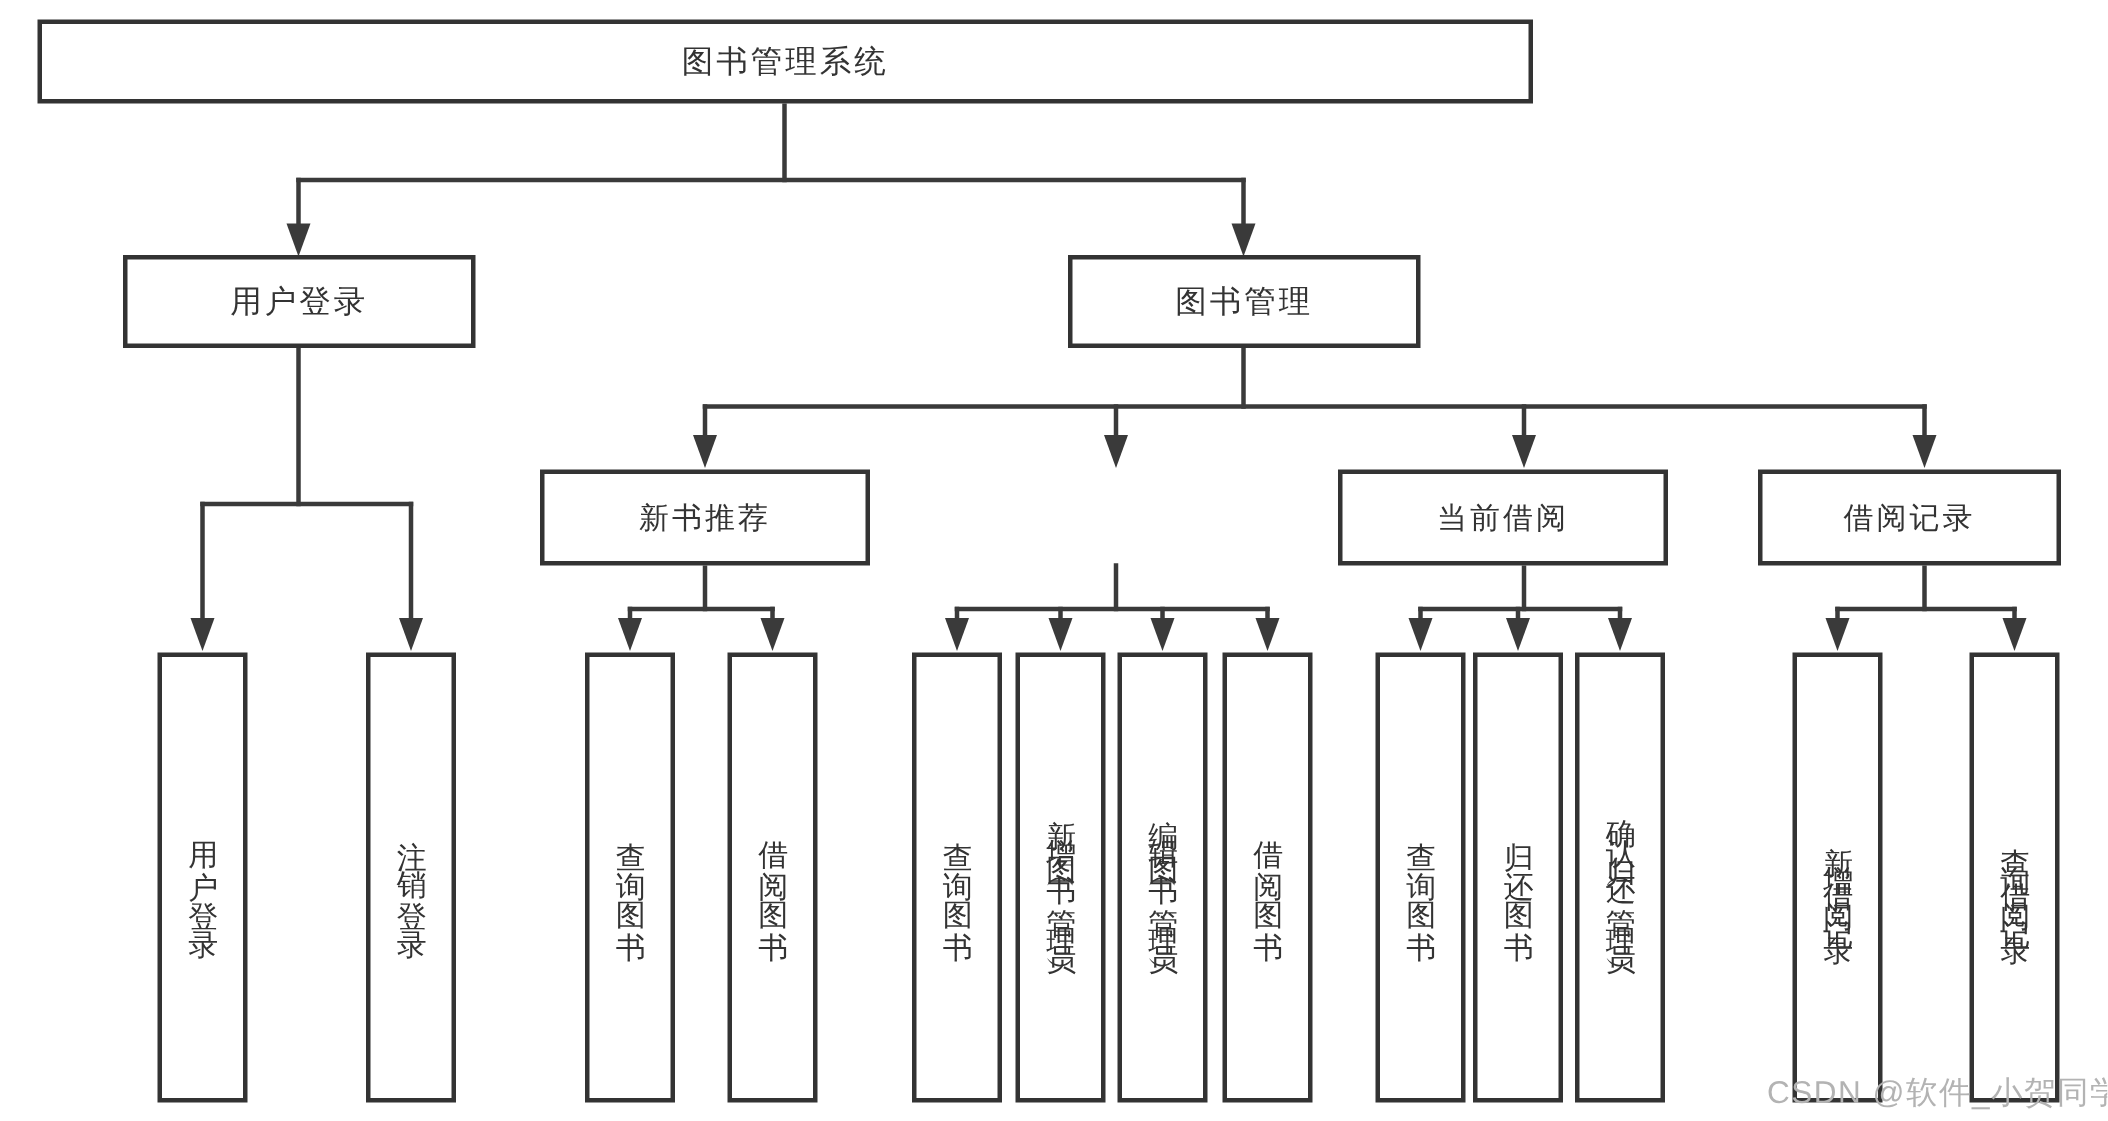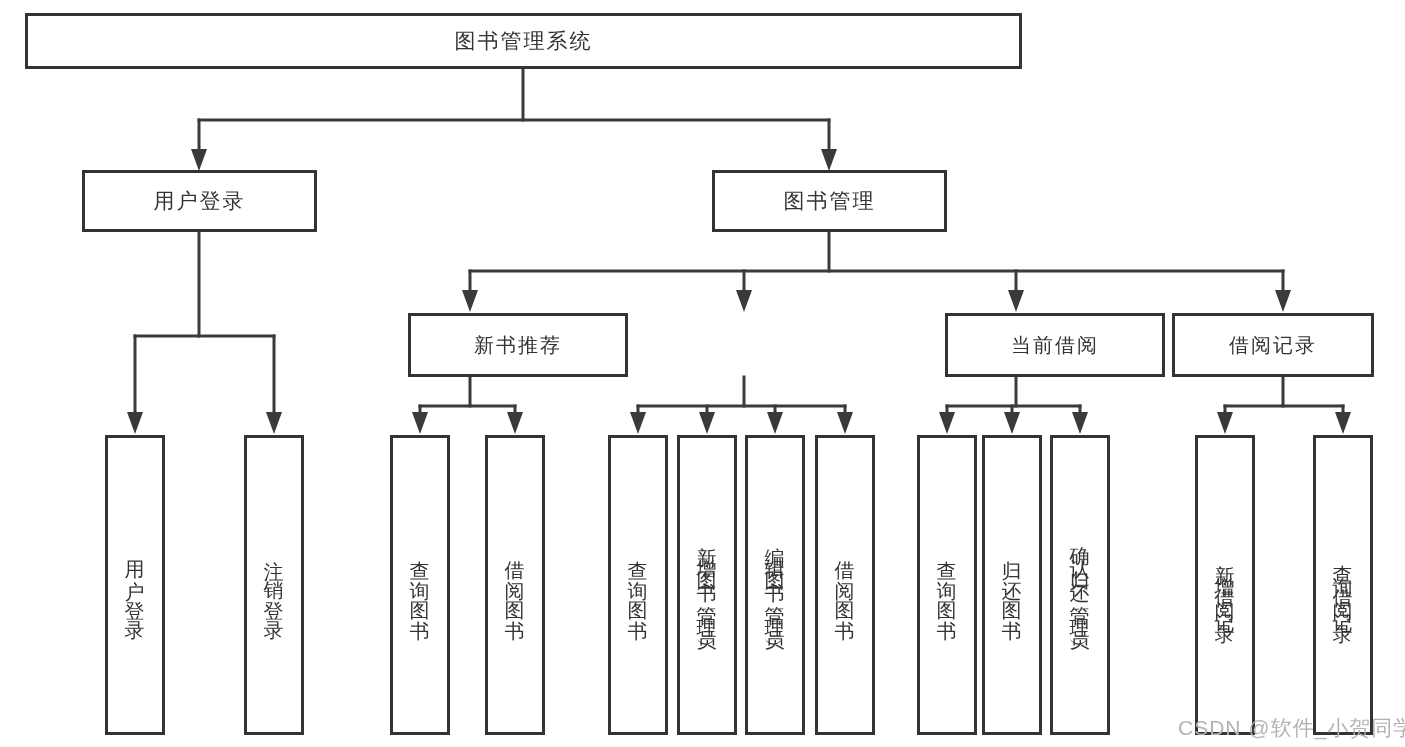--- a/index.html
+++ b/index.html
@@ -109,22 +109,22 @@
       <polygon points="1217,412 1233,412 1225,434"></polygon>
       <line x1="1343" y1="406" x2="1343" y2="418"></line>
       <polygon points="1335,412 1351,412 1343,434"></polygon>
     </svg>
 
   <div class="node root h">图书管理系统</div>
 
   <div class="node l2 h" style="left:82px;">用户登录</div>
   <div class="node l2 h" style="left:712px;">图书管理</div>
 
-  <div class="node l3 h" style="left:360px;margin-left:48px;">新书推荐</div>
-  <div class="node l3 h" style="left:945px;text-align:right;">当前借阅</div>
+  <div class="node l3 h" style="left:360px;">新书推荐</div>
+  <div class="node l3 h" style="left:892px;text-align:right;">当前借阅</div>
   <div class="node l3 h" style="left:1172px;width:202px;">借阅记录</div>
 
   <div class="node leaf" style="left:105px;">
     <span class="vtext">用户登录</span>
   </div>
   <div class="node leaf" style="left:244px;">
     <span class="vtext">注销登录</span>
   </div>
 
   <div class="node leaf" style="left:390px;">

